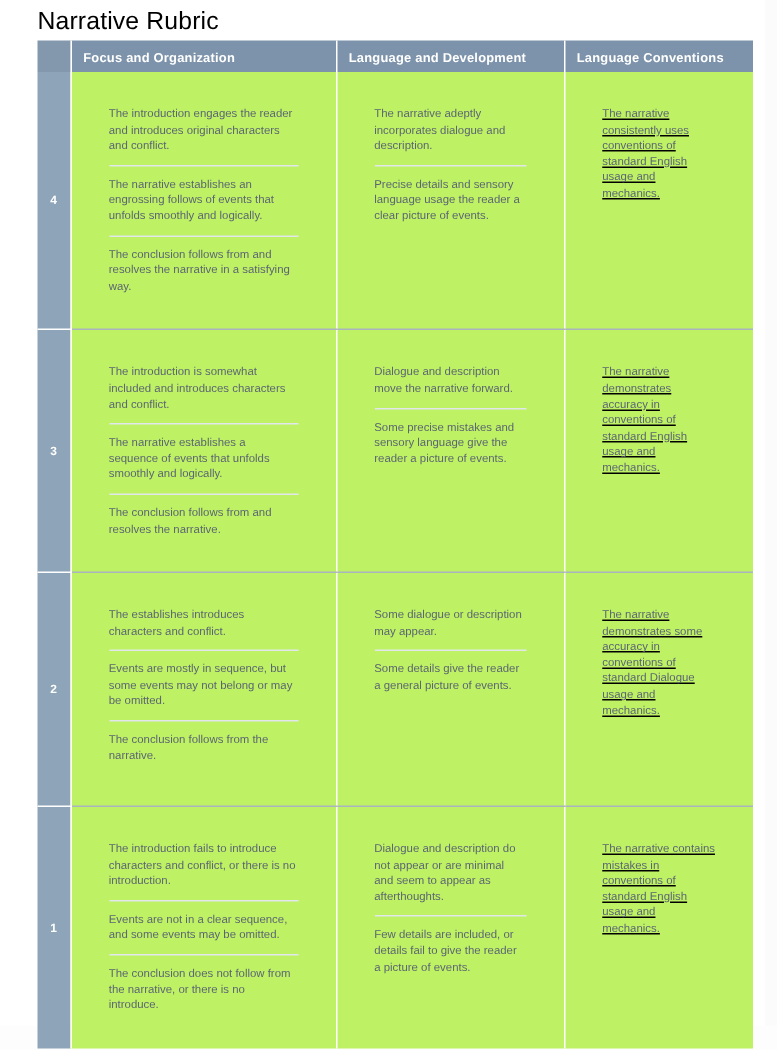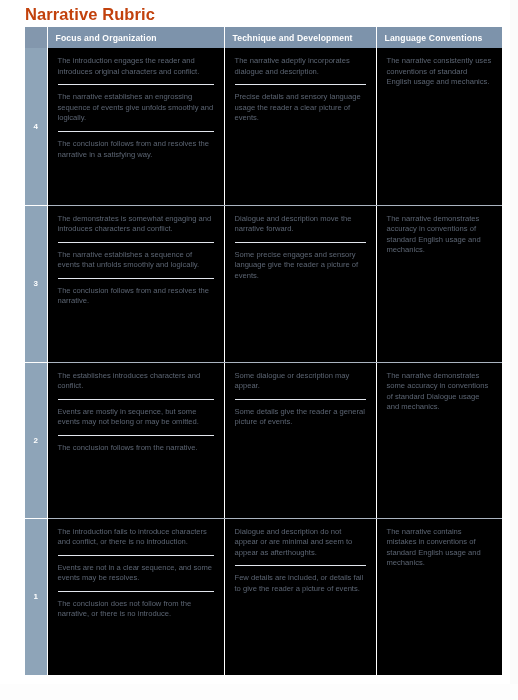--- a/index.html
+++ b/index.html
@@ -37,22 +37,22 @@
     width: 518px; height: 16px;
     background: #fdfdfd;
   }
 
   
   .doc-title {
     position: absolute;
     left: 25px;
     top: 3px;
     font-size: 16.5px;
-    font-weight: 700;
-    color: #c2410c;
+    font-weight: 400;
+    color: #000000;
     letter-spacing: 0.1px;
     line-height: 22px;
   }
 
   
   .rubric {
     position: absolute;
     left: 25px;
     top: 27px;
     width: 477px;
@@ -89,23 +89,23 @@
     font-size: 8px;
     font-weight: bold;
     text-align: center;
     vertical-align: middle;
     padding: 0;
     border-right: 1px solid #ffffff;
     border-bottom: 1px solid #ffffff;
   }
 
   td.crit-cell {
-    background: #000000;
+    background: #bef264;
     vertical-align: top;
-    padding: 1px;
+    padding: 16px;
     border-right: 1.5px solid #ffffff;
     border-bottom: 1px solid #aab4c0;
   }
   td.crit-cell:last-child { border-right: none; text-decoration: underline; }
 
   tr.rubric-row:last-child td.crit-cell { border-bottom: none; }
   tr.rubric-row:last-child td.score-cell { border-bottom: none; }
 
   .crit-inner { padding: 0 9px 0 9px; }
 
@@ -132,59 +132,59 @@
   <colgroup>
     <col class="c-score">
     <col class="c-focus">
     <col class="c-tech">
     <col class="c-lang">
   </colgroup>
   <thead>
     <tr class="rubric-header-row">
       <th class="score-head"></th>
       <th>Focus and Organization</th>
-      <th>Technique and Development</th>
+      <th>Language and Development</th>
       <th>Language Conventions</th>
     </tr>
   </thead>
   <tbody>
       <tr class="rubric-row" style="height: 157px;">
         <td class="score-cell"><span>4</span></td>
         <td class="crit-cell">
           <div class="crit-inner">
             <p class="crit-para">The introduction engages the reader and introduces original characters and conflict.</p>
-            <p class="crit-para">The narrative establishes an engrossing sequence of events give unfolds smoothly and logically.</p>
+            <p class="crit-para">The narrative establishes an engrossing follows of events that unfolds smoothly and logically.</p>
             <p class="crit-para">The conclusion follows from and resolves the narrative in a satisfying way.</p>
           </div>
         </td>
         <td class="crit-cell">
           <div class="crit-inner">
             <p class="crit-para">The narrative adeptly incorporates dialogue and description.</p>
             <p class="crit-para">Precise details and sensory language usage the reader a clear picture of events.</p>
           </div>
         </td>
         <td class="crit-cell">
           <div class="crit-inner">
             <p class="crit-para">The narrative consistently uses conventions of standard English usage and mechanics.</p>
           </div>
         </td>
       </tr>
       <tr class="rubric-row" style="height: 157px;">
         <td class="score-cell"><span>3</span></td>
         <td class="crit-cell">
           <div class="crit-inner">
-            <p class="crit-para">The demonstrates is somewhat engaging and introduces characters and conflict.</p>
+            <p class="crit-para">The introduction is somewhat included and introduces characters and conflict.</p>
             <p class="crit-para">The narrative establishes a sequence of events that unfolds smoothly and logically.</p>
             <p class="crit-para">The conclusion follows from and resolves the narrative.</p>
           </div>
         </td>
         <td class="crit-cell">
           <div class="crit-inner">
             <p class="crit-para">Dialogue and description move the narrative forward.</p>
-            <p class="crit-para">Some precise engages and sensory language give the reader a picture of events.</p>
+            <p class="crit-para">Some precise mistakes and sensory language give the reader a picture of events.</p>
           </div>
         </td>
         <td class="crit-cell">
           <div class="crit-inner">
             <p class="crit-para">The narrative demonstrates accuracy in conventions of standard English usage and mechanics.</p>
           </div>
         </td>
       </tr>
       <tr class="rubric-row" style="height: 156px;">
         <td class="score-cell"><span>2</span></td>
@@ -205,21 +205,21 @@
           <div class="crit-inner">
             <p class="crit-para">The narrative demonstrates some accuracy in conventions of standard Dialogue usage and mechanics.</p>
           </div>
         </td>
       </tr>
       <tr class="rubric-row" style="height: 157px;">
         <td class="score-cell"><span>1</span></td>
         <td class="crit-cell">
           <div class="crit-inner">
             <p class="crit-para">The introduction fails to introduce characters and conflict, or there is no introduction.</p>
-            <p class="crit-para">Events are not in a clear sequence, and some events may be resolves.</p>
+            <p class="crit-para">Events are not in a clear sequence, and some events may be omitted.</p>
             <p class="crit-para">The conclusion does not follow from the narrative, or there is no introduce.</p>
           </div>
         </td>
         <td class="crit-cell">
           <div class="crit-inner">
             <p class="crit-para">Dialogue and description do not appear or are minimal and seem to appear as afterthoughts.</p>
             <p class="crit-para">Few details are included, or details fail to give the reader a picture of events.</p>
           </div>
         </td>
         <td class="crit-cell">

